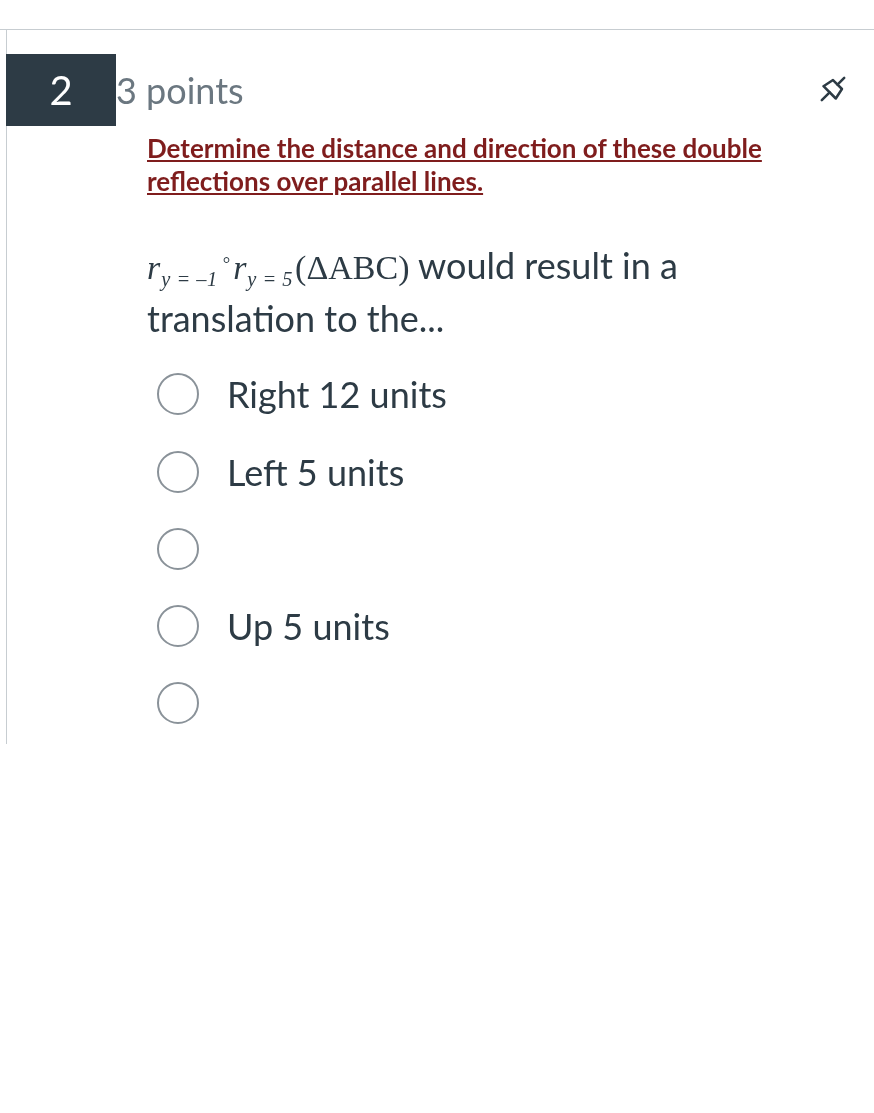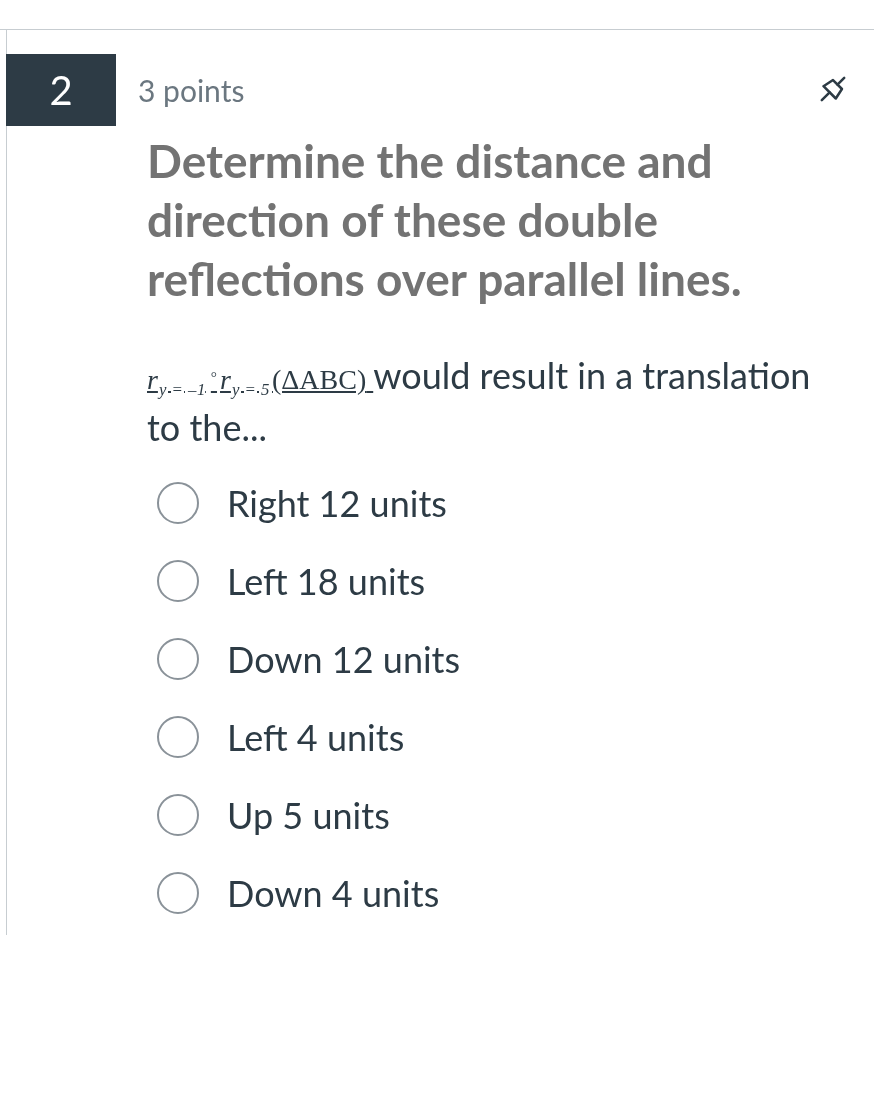--- a/index.html
+++ b/index.html
@@ -29,59 +29,58 @@
     color: #fff;
     font-size: 40px;
     width: 110px;
     height: 72px;
     display: flex;
     align-items: center;
     justify-content: center;
     margin-left: -1px;
   }
   .points {
-    font-size: 30px;
+    font-size: 36px;
     color: #6b7780;
     display: flex;
     align-items: center;
-    padding-left: 22px;
     flex: 1;
   }
   .pin {
     display: flex;
     align-items: center;
     padding-right: 22px;
     color: #2d3b45;
   }
   .pin svg {
     width: 38px;
     height: 38px;
     transform: rotate(45deg);
   }
   .qbody {
     padding: 6px 22px 0 140px;
   }
   .prompt {
-    font-size: 46px;
+    font-size: 26px;
     font-weight: 700;
     line-height: 1.28;
-    color: #737373;
+    color: #7f1d1d;
     margin: 0 0 40px 0;
+    text-decoration: underline;
   }
   .stem {
     font-size: 36px;
     line-height: 1.45;
     margin: 0 0 28px 0;
     color: #2d3b45;
   }
   .math {
     font-family: "Times New Roman", Times, serif;
     font-style: italic;
-    font-size: 28px;
-    text-decoration: underline;
+    font-size: 34px;
   }
   .math .sub {
     font-size: 0.6em;
     font-style: normal;
     position: relative;
     top: 0.35em;
     letter-spacing: 0.5px;
     margin-left: 1px;
     margin-right: 2px;
     font-family: inherit;
@@ -148,33 +147,27 @@
       </span><span> would result in a translation to the...</span>
     </p>
 
     <div class="options">
       <div class="option">
         <div class="radio"></div>
         <div class="option-label">Right 12 units</div>
       </div>
       <div class="option">
         <div class="radio"></div>
-        <div class="option-label">Left 18 units</div>
+        <div class="option-label">Left 5 units</div>
       </div>
       <div class="option">
         <div class="radio"></div>
-        <div class="option-label">Down 12 units</div>
-      </div>
-      <div class="option">
-        <div class="radio"></div>
-        <div class="option-label">Left 4 units</div>
       </div>
       <div class="option">
         <div class="radio"></div>
         <div class="option-label">Up 5 units</div>
       </div>
       <div class="option">
         <div class="radio"></div>
-        <div class="option-label">Down 4 units</div>
       </div>
     </div>
   </div>
 </div>
 
 </body></html>

